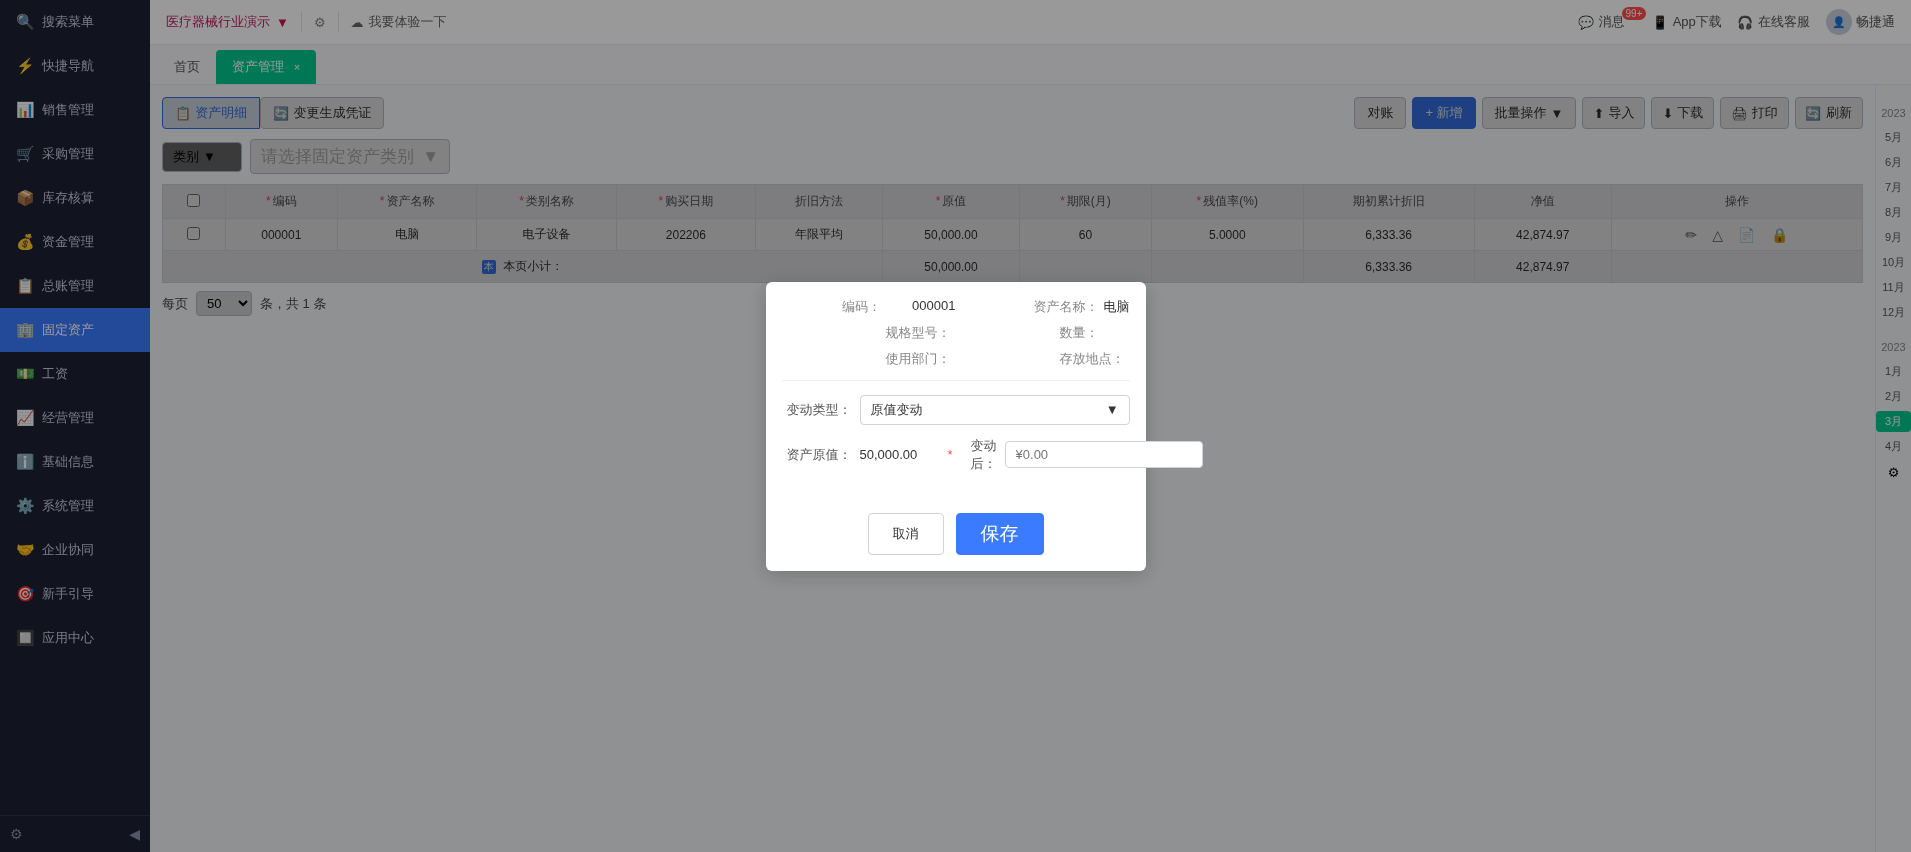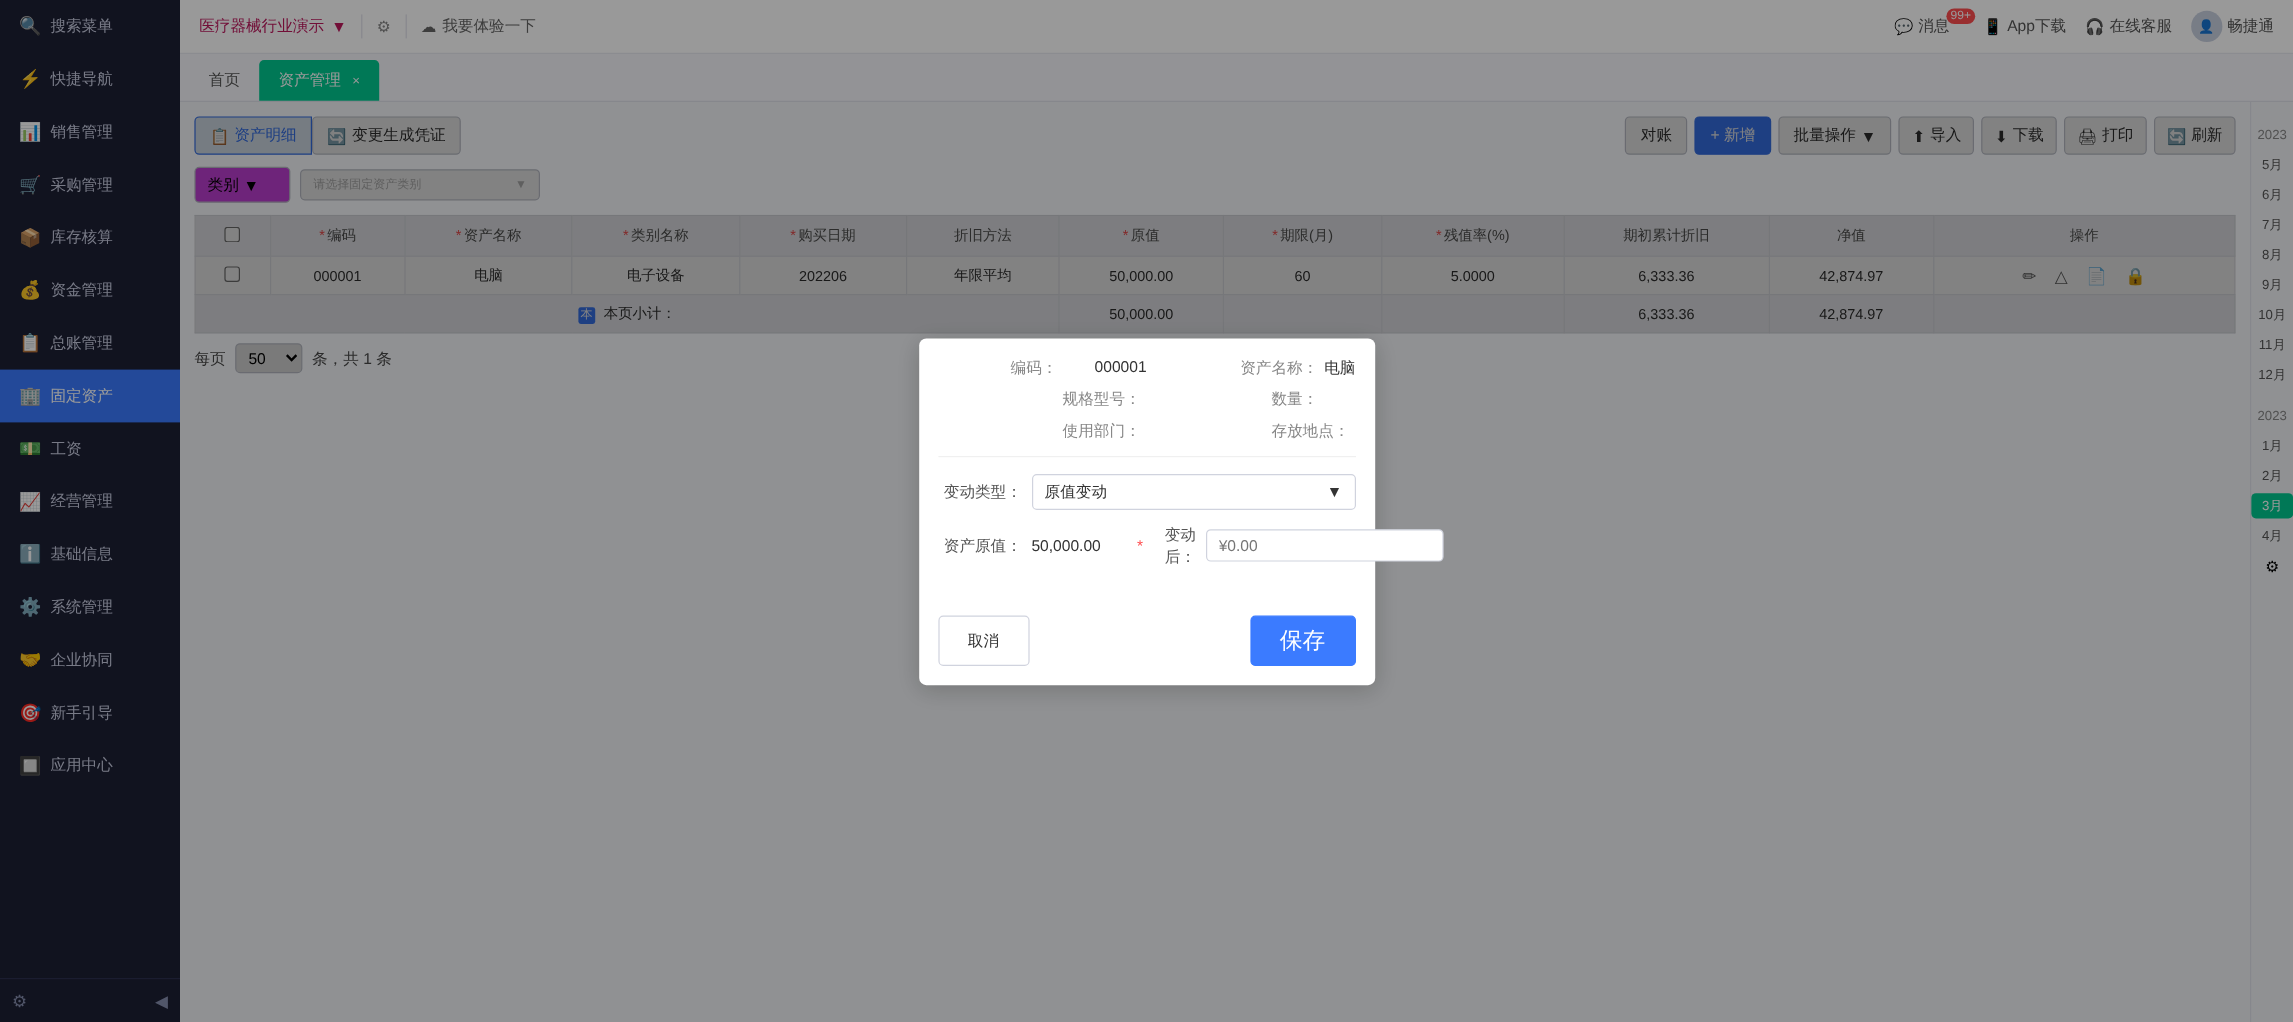--- a/index.html
+++ b/index.html
@@ -51,22 +51,22 @@
     .toolbar-btn { padding: 6px 12px; font-size: 13px; border: 1px solid #d0d3de; border-radius: 4px; background: #fff; cursor: pointer; display: flex; align-items: center; gap: 4px; color: #333; }
     .toolbar-btn.primary { background: #3b7bff; color: #fff; border-color: #3b7bff; }
     .toolbar-btn.active-tab { background: #e8f4ff; border-color: #3b7bff; color: #3b7bff; border-radius: 4px 0 0 4px; }
     .toolbar-btn-group { display: flex; }
     .toolbar-btn-group .toolbar-btn + .toolbar-btn { border-left: 1px solid #d0d3de; }
     .toolbar-right { margin-left: auto; display: flex; align-items: center; gap: 6px; }
     .toolbar-icon-btn { padding: 6px 10px; font-size: 13px; border: 1px solid #d0d3de; border-radius: 4px; background: #fff; cursor: pointer; display: flex; align-items: center; gap: 4px; color: #333; }
 
     
     .filter-row { display: flex; align-items: center; gap: 8px; margin-bottom: 10px; }
-    .filter-select { padding: 5px 10px; border: 1px solid #d0d3de; border-radius: 4px; background: #d946ef; font-size: 13px; display: flex; align-items: center; gap: 4px; cursor: pointer; min-width: 80px; }
-    .filter-input { padding: 5px 10px; border: 1px solid #d0d3de; border-radius: 4px; background: #fff; font-size: 10px; min-width: 200px; display: flex; align-items: center; cursor: pointer; color: #bbb; justify-content: space-between; }
+    .filter-select { padding: 5px 10px; border: 1px solid #d0d3de; border-radius: 4px; background: #737373; font-size: 13px; display: flex; align-items: center; gap: 4px; cursor: pointer; min-width: 80px; }
+    .filter-input { padding: 5px 10px; border: 1px solid #d0d3de; border-radius: 4px; background: #fff; font-size: 17px; min-width: 200px; display: flex; align-items: center; cursor: pointer; color: #bbb; justify-content: space-between; }
 
     
     .data-table { width: 100%; border-collapse: collapse; background: #fff; }
     .data-table th { background: #f5f6fa; border: 1px solid #e8eaf0; padding: 8px 10px; font-size: 12px; color: #555; text-align: center; font-weight: normal; }
     .data-table td { border: 1px solid #e8eaf0; padding: 7px 10px; font-size: 12px; color: #333; text-align: center; }
     .required-mark { color: #ff4d4f; margin-right: 2px; }
     .table-action-btn { padding: 2px 6px; cursor: pointer; color: #666; font-size: 14px; }
     .subtotal-row td { background: #f5f6fa; font-weight: normal; }
     .subtotal-icon { display: inline-block; width: 14px; height: 14px; background: #3b7bff; color: #fff; border-radius: 2px; font-size: 10px; line-height: 14px; text-align: center; margin-right: 4px; }
 
@@ -92,21 +92,21 @@
     .dialog-info-grid { display: grid; grid-template-columns: 1fr 1fr; gap: 8px 0; margin-bottom: 12px; }
     .dialog-info-item { display: flex; font-size: 13px; justify-content: flex-end; }
     .dialog-info-label { color: #888; min-width: 70px; }
     .dialog-info-value { color: #333; }
     .dialog-divider { height: 1px; background: #f0f0f0; margin: 8px 0 14px; }
     .dialog-field-row { display: flex; align-items: center; gap: 8px; margin-bottom: 12px; }
     .dialog-field-label { color: #555; font-size: 13px; min-width: 70px; text-align: right; }
     .dialog-field-value { font-size: 13px; color: #333; border: 1px solid #d0d3de; border-radius: 4px; padding: 5px 10px; flex: 1; display: flex; align-items: center; justify-content: space-between; cursor: pointer; }
     .dialog-field-input { font-size: 13px; color: #bbb; border: 1px solid #d0d3de; border-radius: 4px; padding: 5px 10px; flex: 1; }
     .dialog-field-required { color: #ff4d4f; margin-right: 2px; }
-    .dialog-footer { display: flex; justify-content: space-between; gap: 12px; padding: 12px 16px 16px; }
+    .dialog-footer { display: flex; justify-content: center; gap: 12px; padding: 12px 16px 16px; }
     .btn-cancel { padding: 7px 24px; border: 1px solid #d0d3de; border-radius: 4px; background: #fff; color: #333; cursor: pointer; font-size: 13px; }
     .btn-save { padding: 7px 24px; border: 1px solid #3b7bff; border-radius: 4px; background: #3b7bff; color: #fff; cursor: pointer; font-size: 19px; }
 
     
     .content-dimmed { filter: brightness(0.85); pointer-events: none; }
   </style>
 </head>
 <body>
 
 <div class="app-container">

